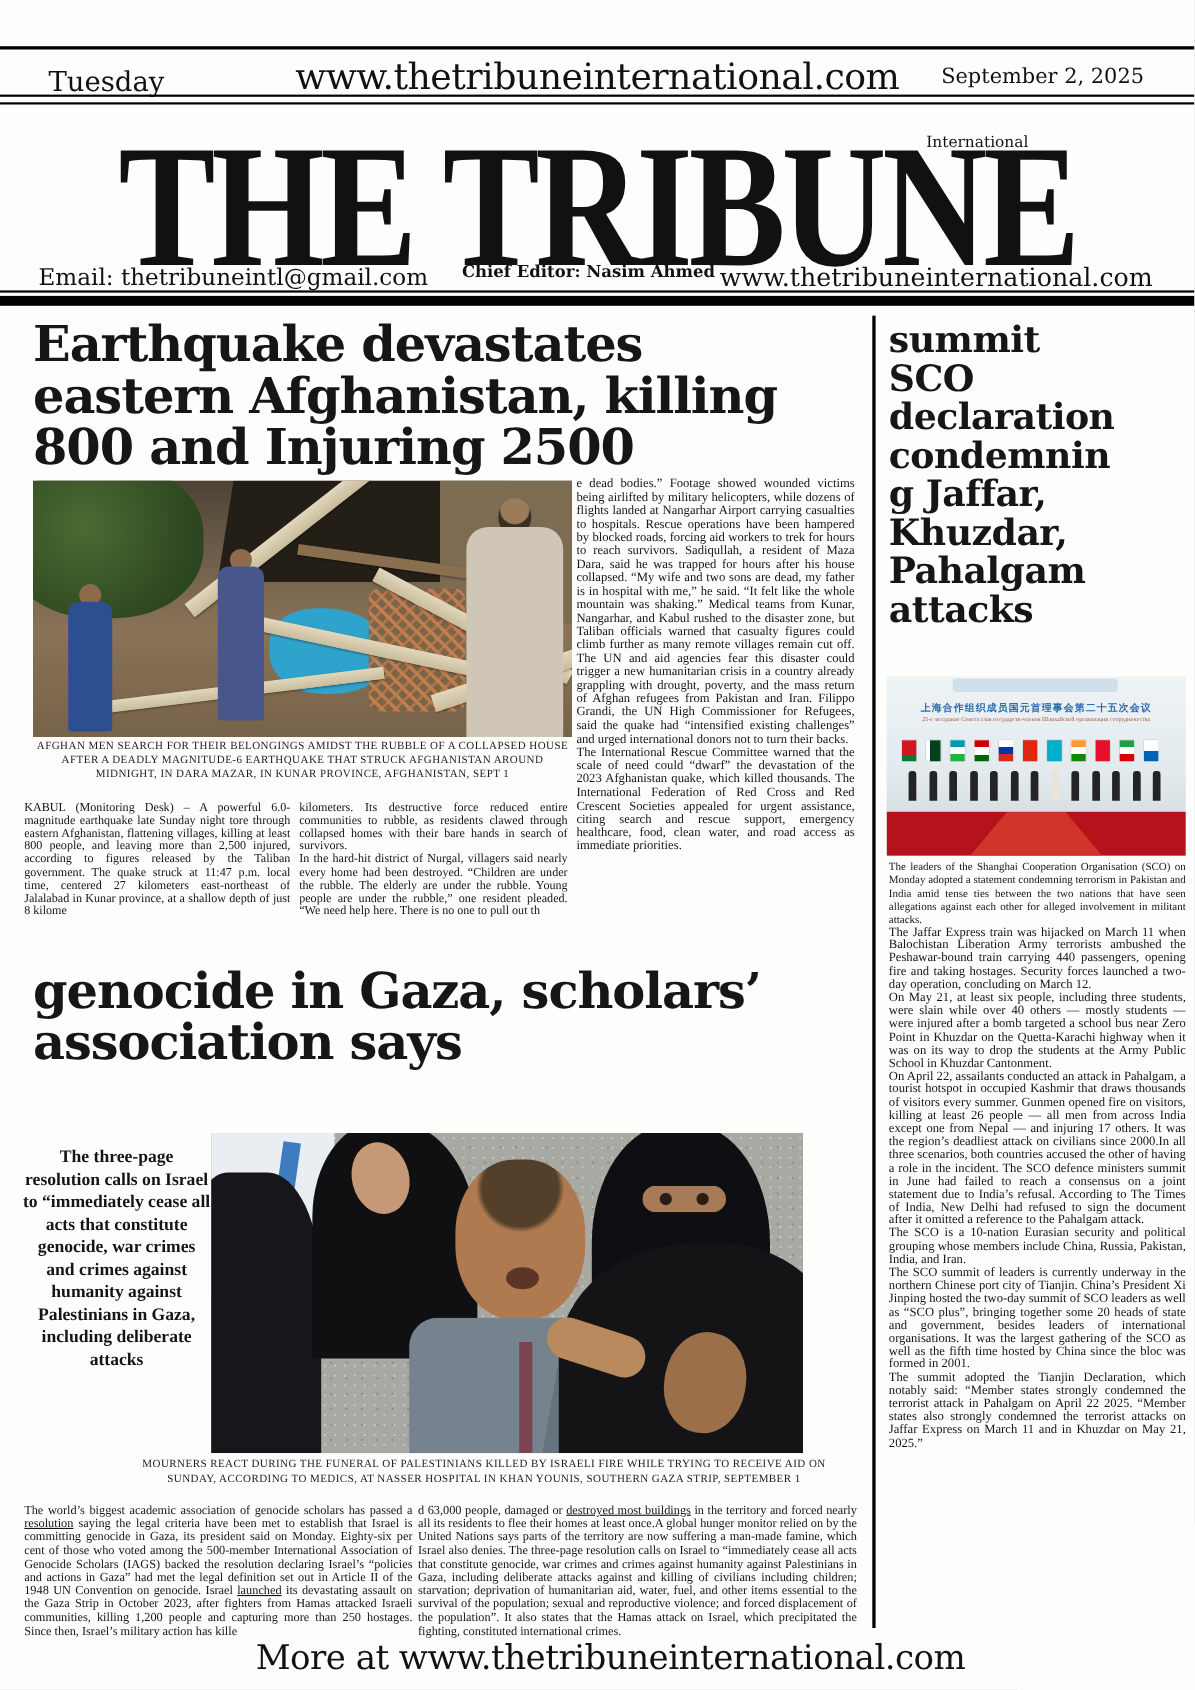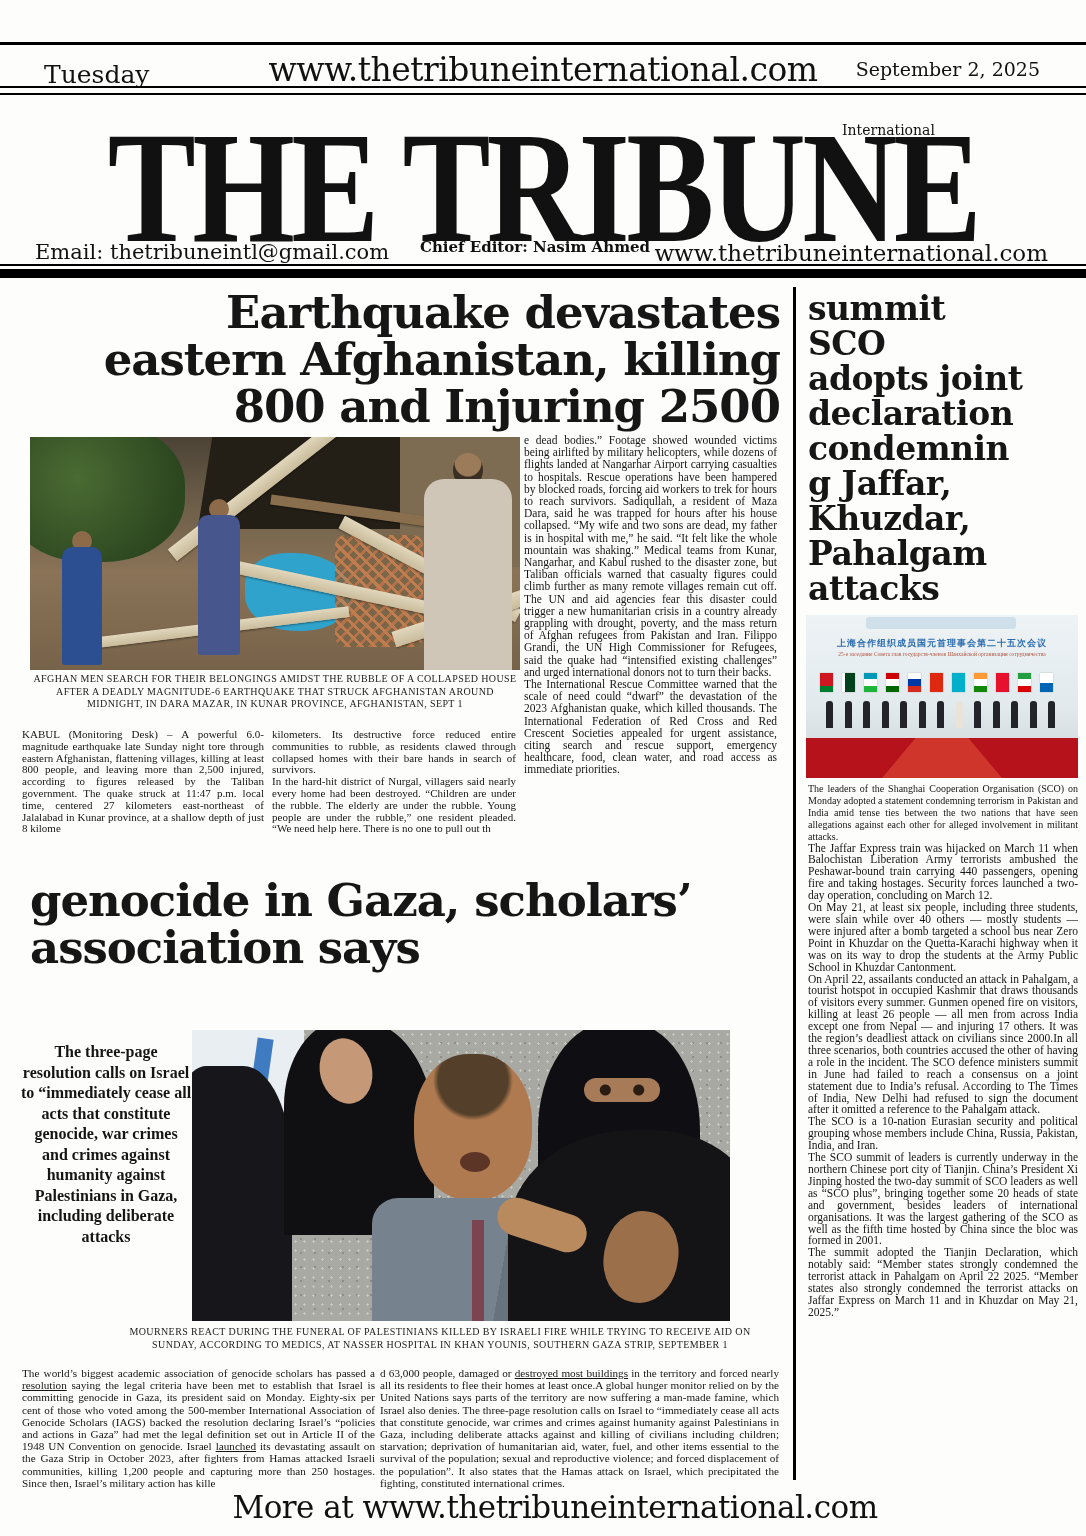--- a/index.html
+++ b/index.html
@@ -19,21 +19,21 @@
               transform:scale(.93,1.12);transform-origin:center top;}
   .mast-email{top:240px;left:35px;font-size:21px;font-family:"DejaVu Serif",serif;}
   .mast-editor{top:238px;left:50%;transform:translateX(-50%);font-size:15px;font-weight:bold;
                font-family:"DejaVu Serif",serif;white-space:nowrap;margin-left:-8px;}
   .mast-site{top:240px;right:38px;font-size:23px;font-family:"DejaVu Serif",serif;}
   .thin-rule2{top:264px;left:0;width:1086px;height:2px;background:#000;}
   .thick-bar{top:269px;left:0;width:1086px;height:9px;background:#000;}
   .vrule{top:287px;left:793px;width:3px;height:1193px;background:#000;}
   
   .headline{font-family:"DejaVu Serif",serif;font-weight:bold;letter-spacing:-1px;line-height:47px;font-size:45px;color:#161616;}
-  .a1-head{top:289px;left:30px;width:750px;text-align:right;}
+  .a1-head{top:289px;left:30px;width:750px;}
   .a2-head{top:877px;left:30px;width:750px;}
   .sb-head{top:291px;left:808px;width:272px;font-family:"DejaVu Serif",serif;font-weight:bold;
            font-size:33px;line-height:35px;letter-spacing:-.5px;color:#161616;}
   
   .caption{font-size:10px;line-height:12.5px;letter-spacing:.4px;text-align:center;color:#1c1c1c;}
   .cap1{top:673px;left:28px;width:494px;}
   .cap2{top:1326px;left:120px;width:640px;}
   .bodycol{font-size:11px;line-height:11.8px;text-align:justify;overflow:hidden;color:#151515;}
   .bodycol p{margin:0;}
   .a1c1{top:729px;left:22px;width:242px;height:144px;}
@@ -228,21 +228,20 @@
   <div class="abs bodycol a2cl">
     <p><span>The world’s biggest academic association of genocide scholars has passed a </span><span class="u">resolution</span><span> saying the legal criteria have been met to establish that Israel is committing genocide in Gaza, its president said on Monday. Eighty-six per cent of those who voted among the 500-member International Association of Genocide Scholars (IAGS) backed the resolution declaring Israel’s “policies and actions in Gaza” had met the legal definition set out in Article II of the 1948 UN Convention on genocide. Israel </span><span class="u">launched</span><span> its devastating assault on the Gaza Strip in October 2023, after fighters from Hamas attacked Israeli communities, killing 1,200 people and capturing more than 250 hostages. Since then, Israel’s military action has kille</span></p>
   </div>
   <div class="abs bodycol a2cr">
     <p><span>d 63,000 people, damaged or </span><span class="u">destroyed most buildings</span><span> in the territory and forced nearly all its residents to flee their homes at least once.A global hunger monitor relied on by the United Nations says parts of the territory are now suffering a man-made famine, which Israel also denies. The three-page resolution calls on Israel to “immediately cease all acts that constitute genocide, war crimes and crimes against humanity against Palestinians in Gaza, including deliberate attacks against and killing of civilians including children; starvation; deprivation of humanitarian aid, water, fuel, and other items essential to the survival of the population; sexual and reproductive violence; and forced displacement of the population”. It also states that the Hamas attack on Israel, which precipitated the fighting, constituted international crimes.</span></p>
   </div>
 
   <div class="abs sb-head">
     <div>summit</div>
     <div>SCO</div>
-    <div>adopts joint</div>
     <div>declaration</div>
     <div>condemnin</div>
     <div>g Jaffar,</div>
     <div>Khuzdar,</div>
     <div>Pahalgam</div>
     <div>attacks</div>
   </div>
 
   <div class="abs photo3">
     <div class="p3-toplight"></div>

